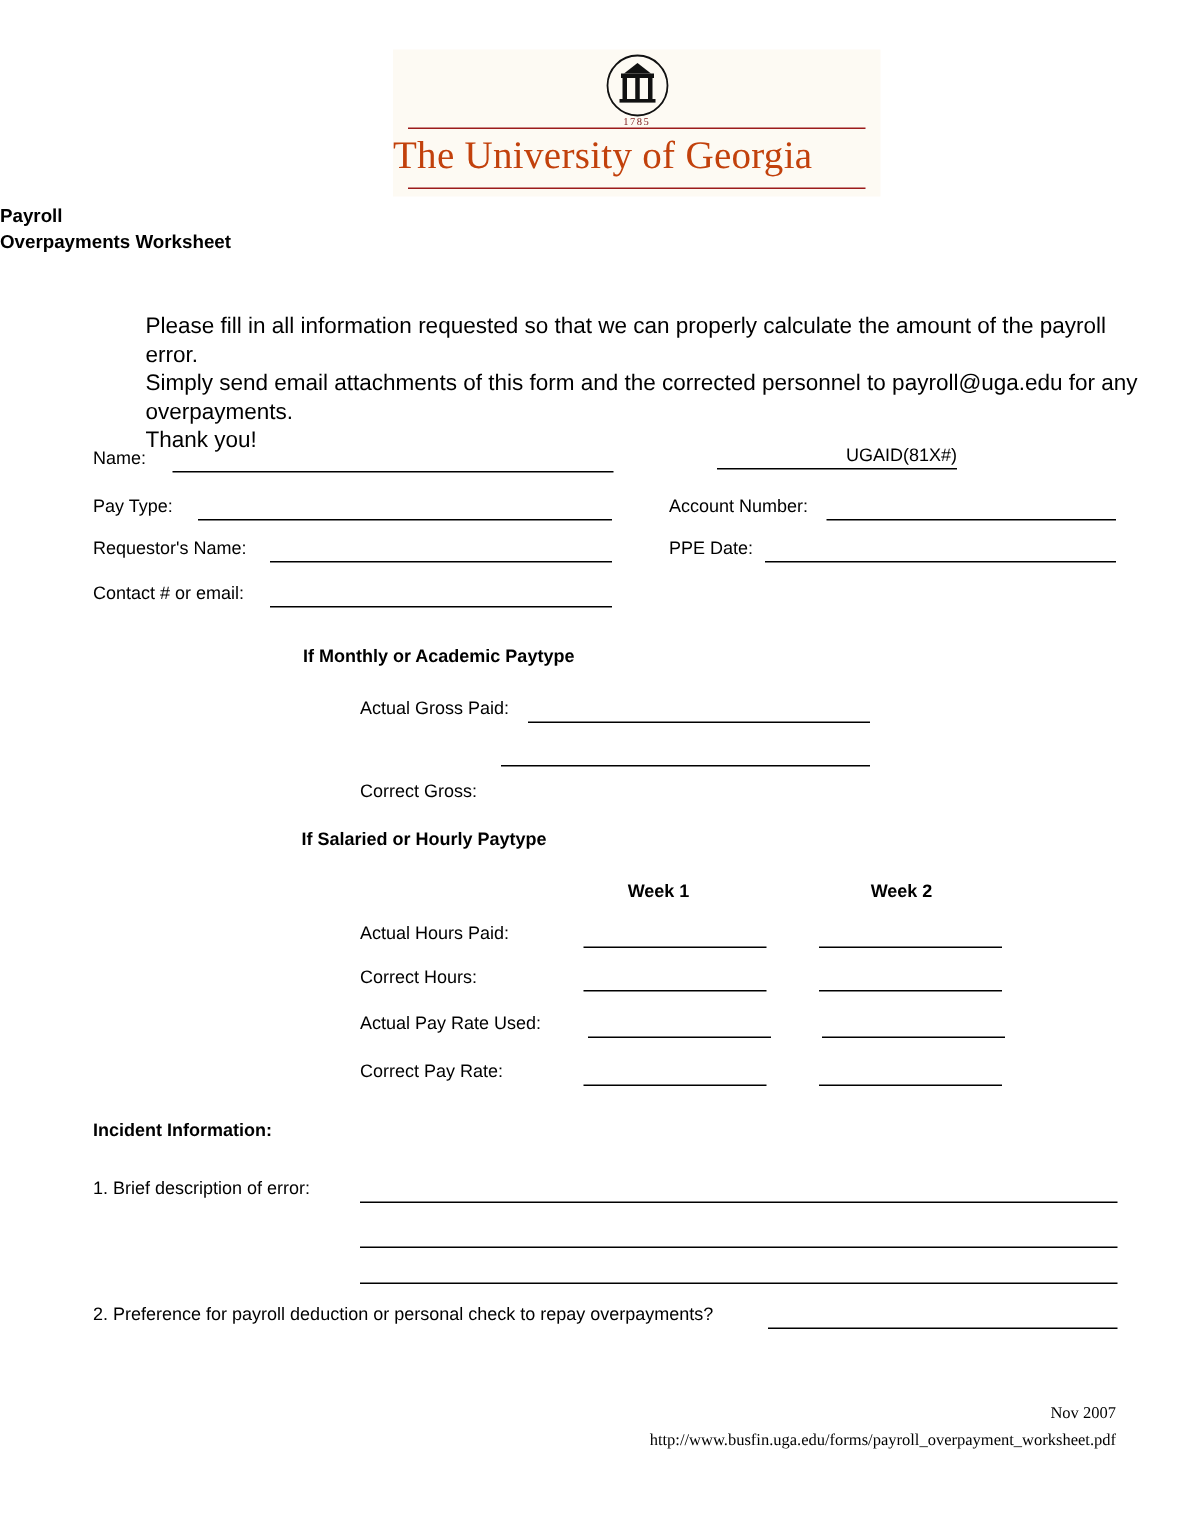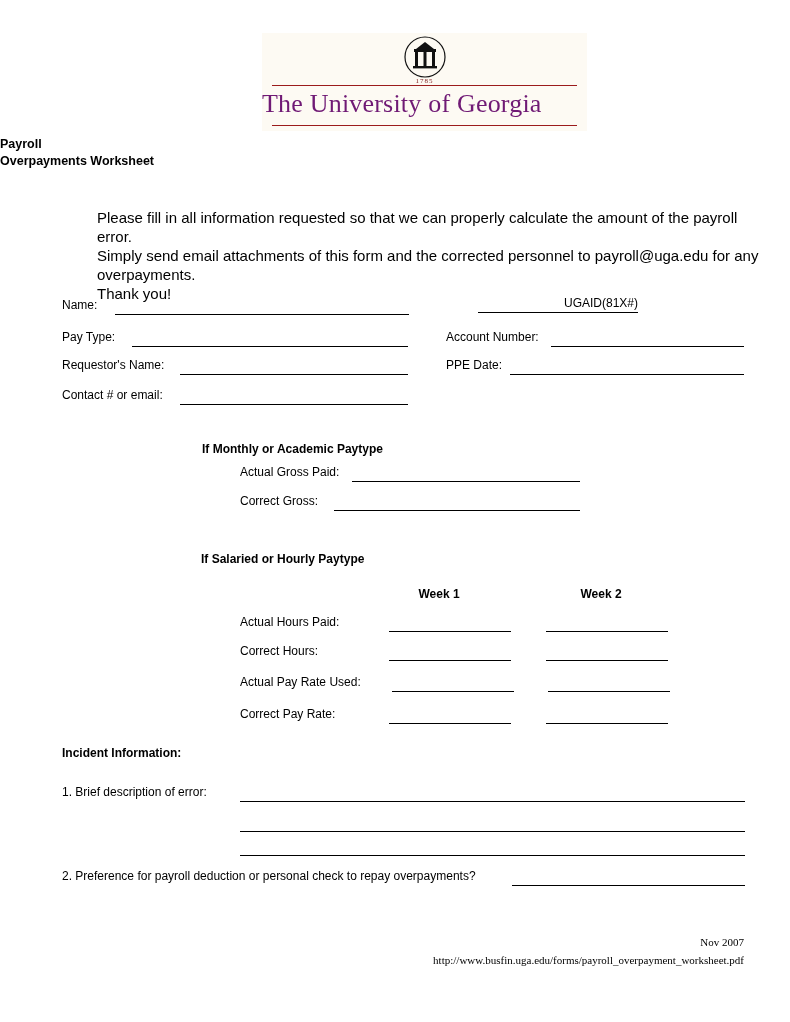--- a/index.html
+++ b/index.html
@@ -68,21 +68,21 @@
     top: 92px;
     border-top: 1.5px solid #9b1b1b;
   }
   .uga-name {
     position: absolute;
     left: 0;
     right: 0;
     top: 56px;
     font-family: "Liberation Serif", serif;
     font-size: 26px;
-    color: #701a75;
+    color: #c2410c;
     letter-spacing: 0.2px;
   }
 
   
   .doc-title {
     position: absolute;
     left: 0;
     right: 0;
     top: 136px;
     text-align: left;
@@ -191,26 +191,26 @@
 
   <div class="lbl" style="left:62px; top:358px;">Requestor's Name:</div>
   <div class="line" style="left:180px; top:374px; width:228px;"></div>
 
   <div class="lbl" style="left:446px; top:358px;">PPE Date:</div>
   <div class="line" style="left:510px; top:374px; width:234px;"></div>
 
   <div class="lbl" style="left:62px; top:388px;">Contact # or email:</div>
   <div class="line" style="left:180px; top:404px; width:228px;"></div>
 
-  <div class="lbl bold" style="left:202px; top:442px;">If Monthly or Academic Paytype</div>
+  <div class="lbl bold" style="left:202px; top:430px;">If Monthly or Academic Paytype</div>
 
   <div class="lbl" style="left:240px; top:465px;">Actual Gross Paid:</div>
   <div class="line" style="left:352px; top:481px; width:228px;"></div>
 
-  <div class="lbl" style="left:240px; top:494px;text-align:right;">Correct Gross:</div>
+  <div class="lbl" style="left:240px; top:520px;text-align:right;">Correct Gross:</div>
   <div class="line" style="left:334px; top:510px; width:246px;"></div>
 
   <div class="lbl bold" style="left:201px; top:552px;">If Salaried or Hourly Paytype</div>
 
   <div class="colhead" style="left:389px; top:587px; width:100px;">Week 1</div>
   <div class="colhead" style="left:551px; top:587px; width:100px;">Week 2</div>
 
   <div class="lbl" style="left:240px; top:615px;">Actual Hours Paid:</div>
   <div class="line" style="left:389px; top:631px; width:122px;"></div>
   <div class="line" style="left:546px; top:631px; width:122px;"></div>

